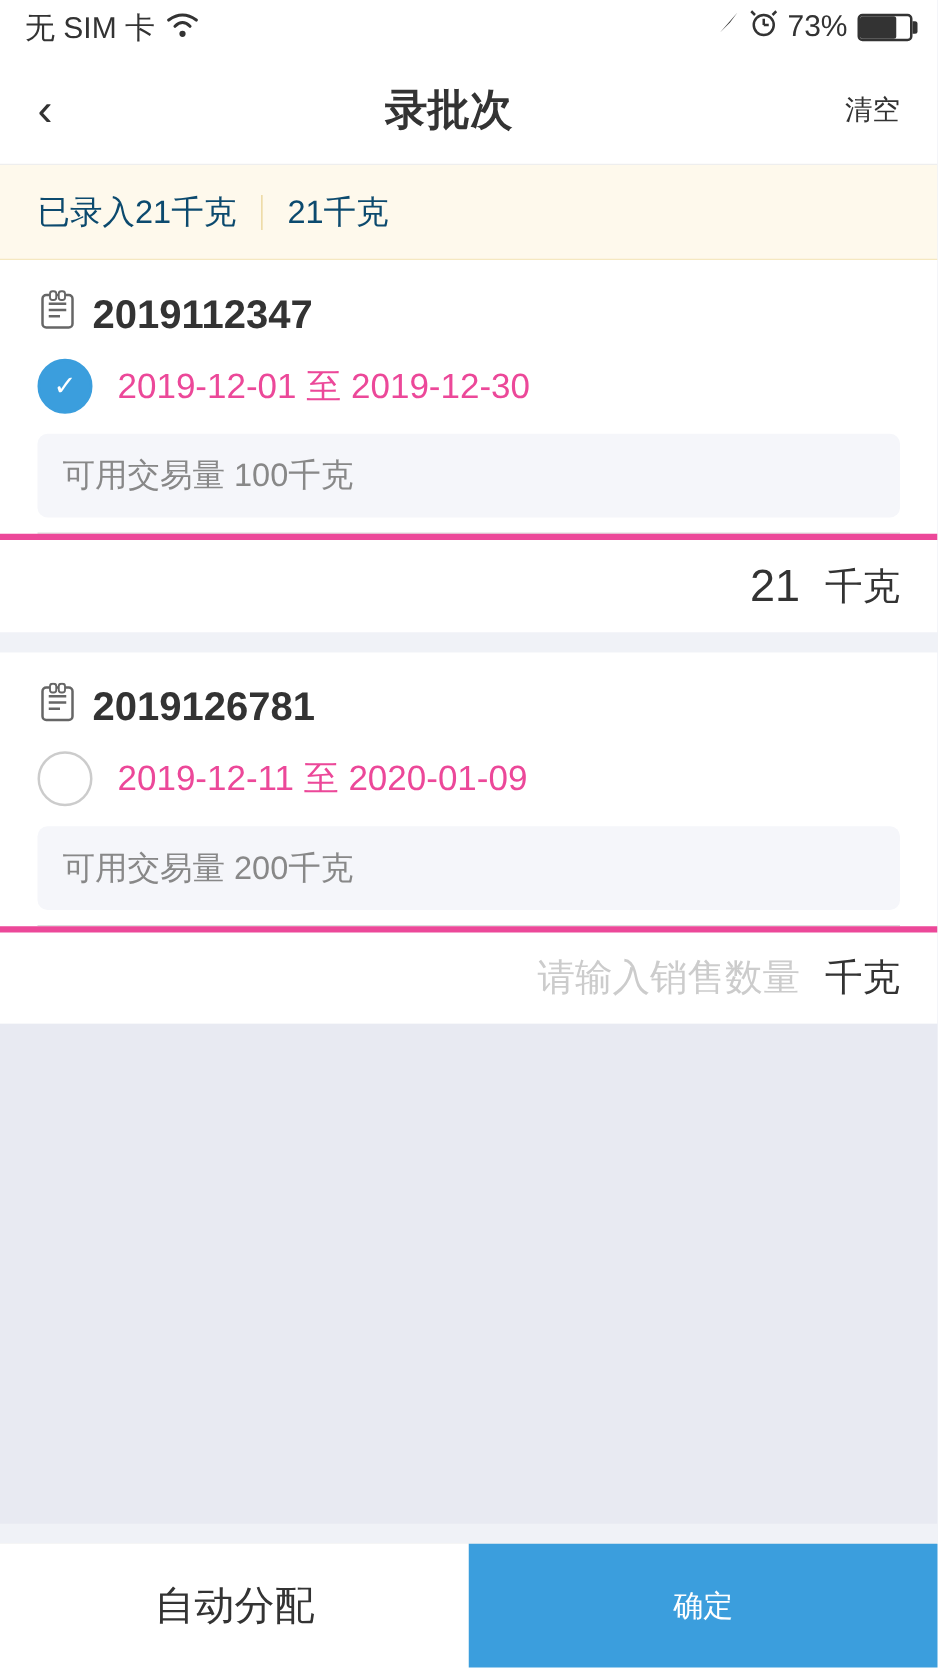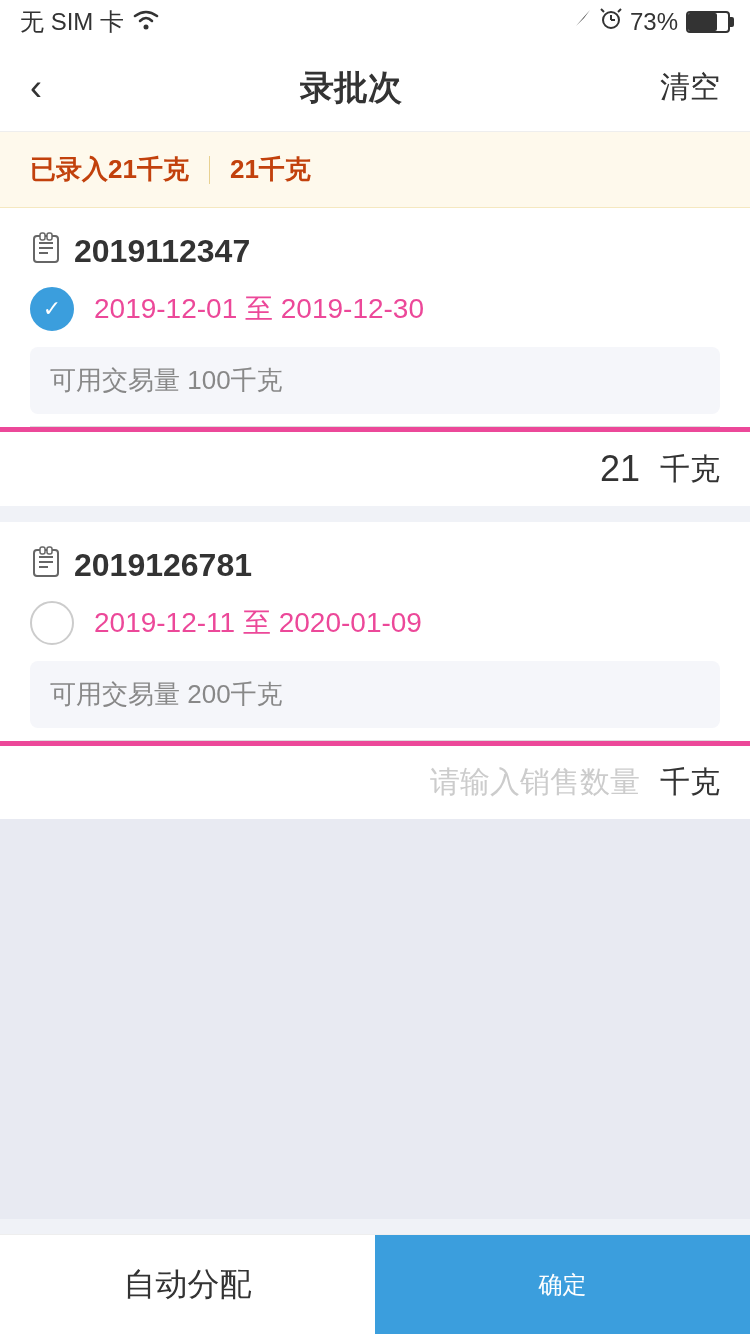--- a/index.html
+++ b/index.html
@@ -83,38 +83,37 @@
       font-size: 36px;
       color: #333;
       cursor: pointer;
     }
     .nav-title {
       font-size: 34px;
       font-weight: 600;
       color: #333;
     }
     .nav-action {
-      font-size: 30px;
+      font-size: 22px;
       color: #333;
       cursor: pointer;
     }
 
     
     .info-banner {
       background: #fef9ec;
       padding: 20px 30px;
       display: flex;
       align-items: center;
       gap: 20px;
       border-bottom: 1px solid #f5e8c0;
     }
     .info-banner-text {
       font-size: 26px;
-      color: #c2410c;
-      font-weight: bold;
+      color: #0c4a6e;
     }
     .info-divider {
       width: 1px;
       height: 28px;
       background: #c9960a;
       opacity: 0.4;
     }
 
     
     .batch-card {

